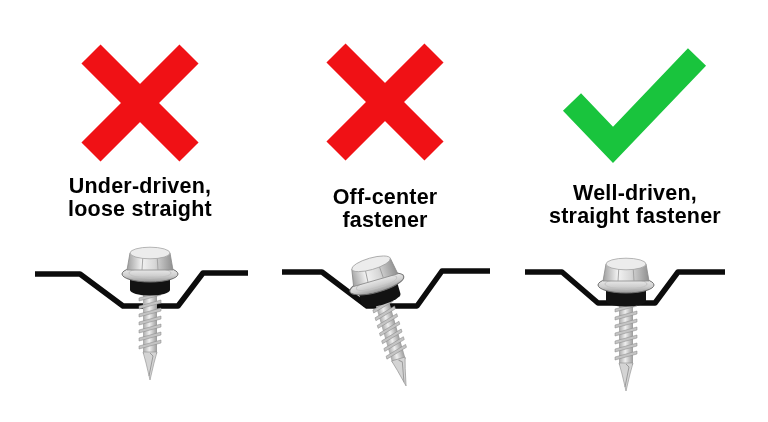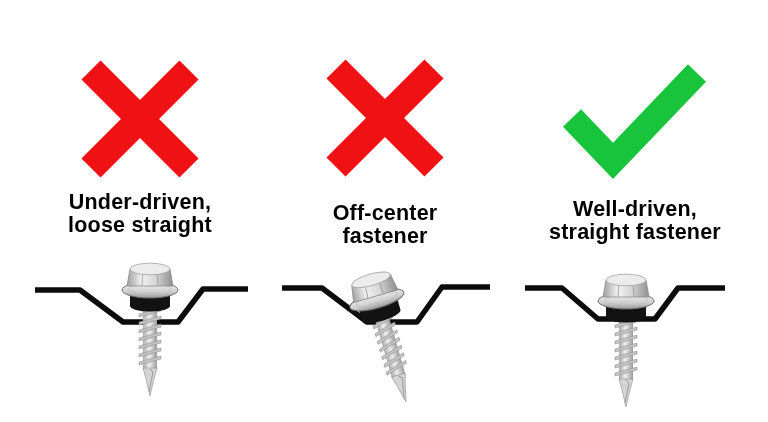--- a/index.html
+++ b/index.html
@@ -1,20 +1,20 @@
 <!DOCTYPE html>
 <html><head>
 <meta charset="utf-8">
 <style>
   html,body{margin:0;padding:0;background:#ffffff;}
   .canvas{
     position:relative;width:768px;height:422px;background:#ffffff;
     font-family:"Liberation Sans","DejaVu Sans",sans-serif;overflow:hidden;
   }
-  .col{position:absolute;top:16px;width:240px;height:374px;}
+  .col{position:absolute;top:0;width:240px;height:374px;}
   .col-1{left:20px}
   .col-2{left:265px}
   .col-3{left:515px}
   .icon{position:absolute;left:50%;transform:translateX(-50%);overflow:visible;}
   .col-1 .icon{top:42px}
   .col-2 .icon{top:41px}
   .col-3 .icon{top:47px}
   .label{
     position:absolute;width:100%;text-align:center;color:#000;
     font-weight:800;font-size:21.5px;line-height:23px;letter-spacing:.2px;

